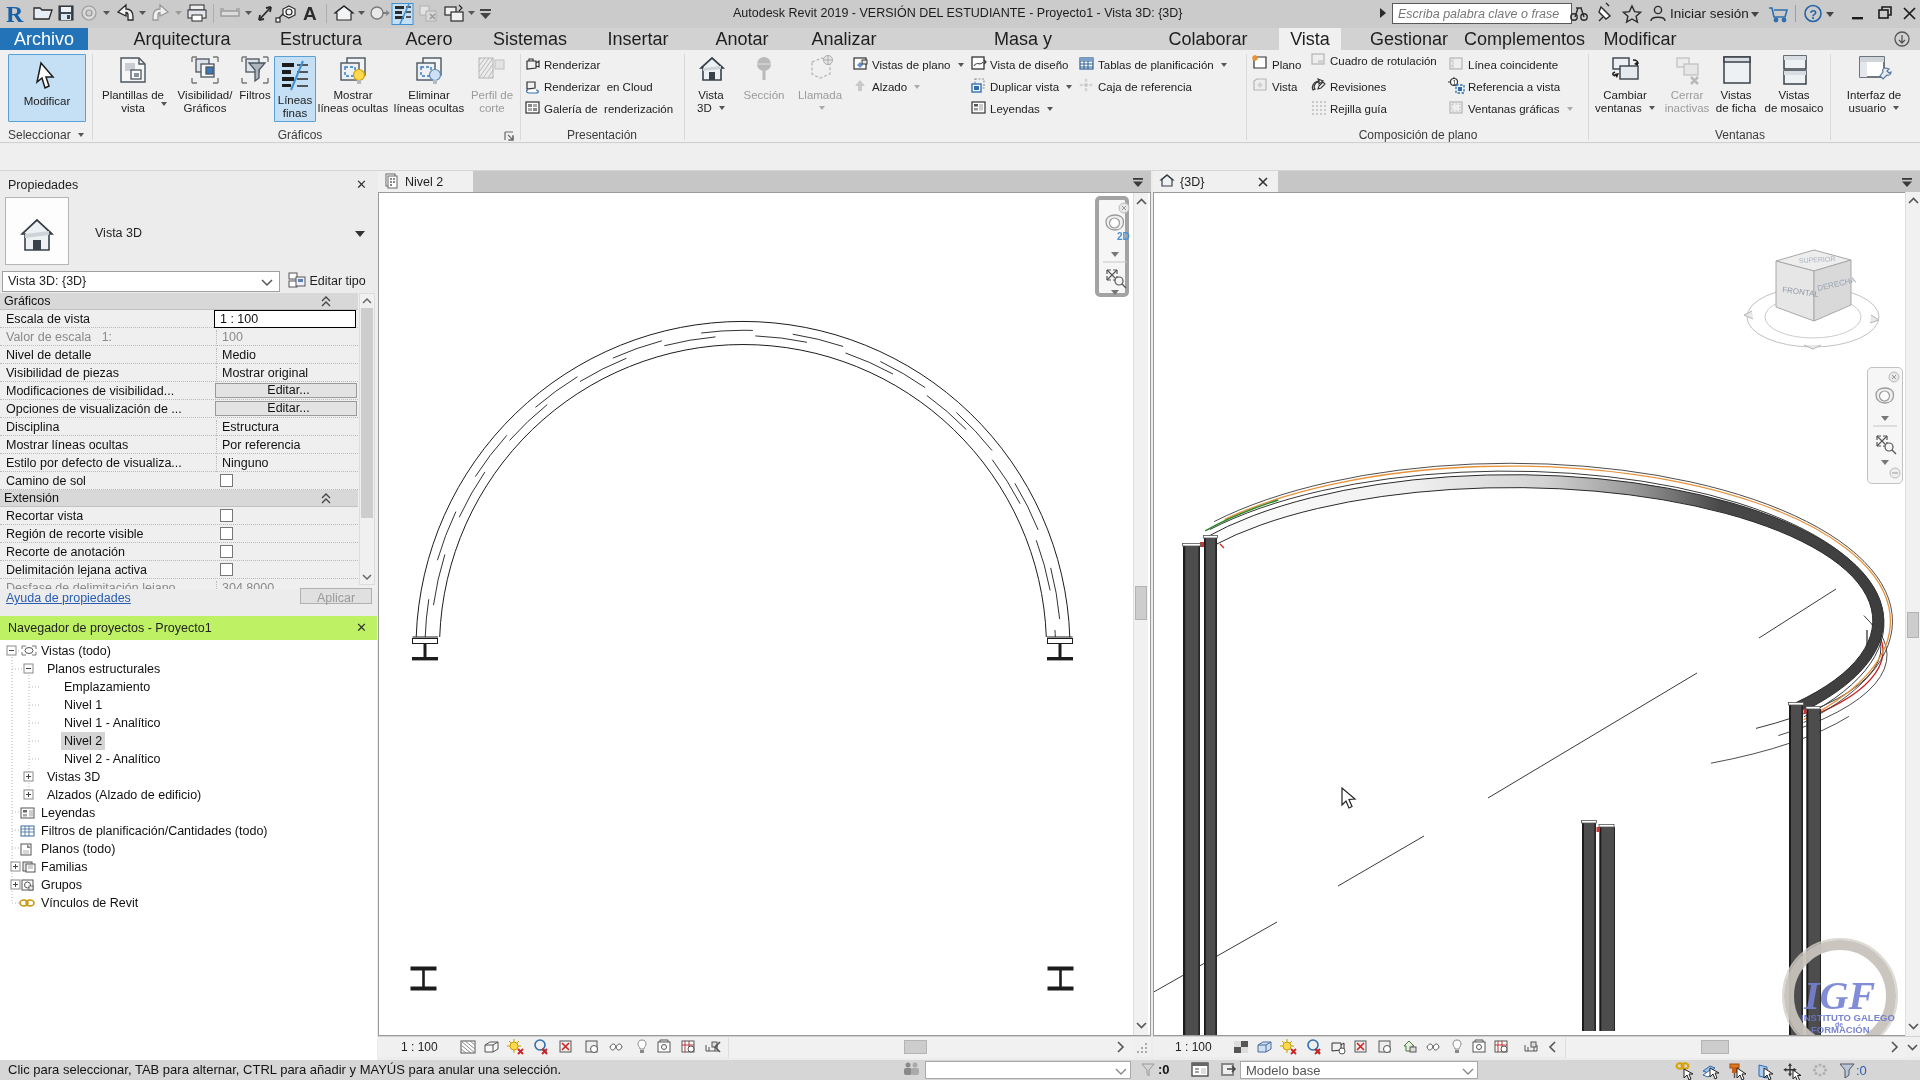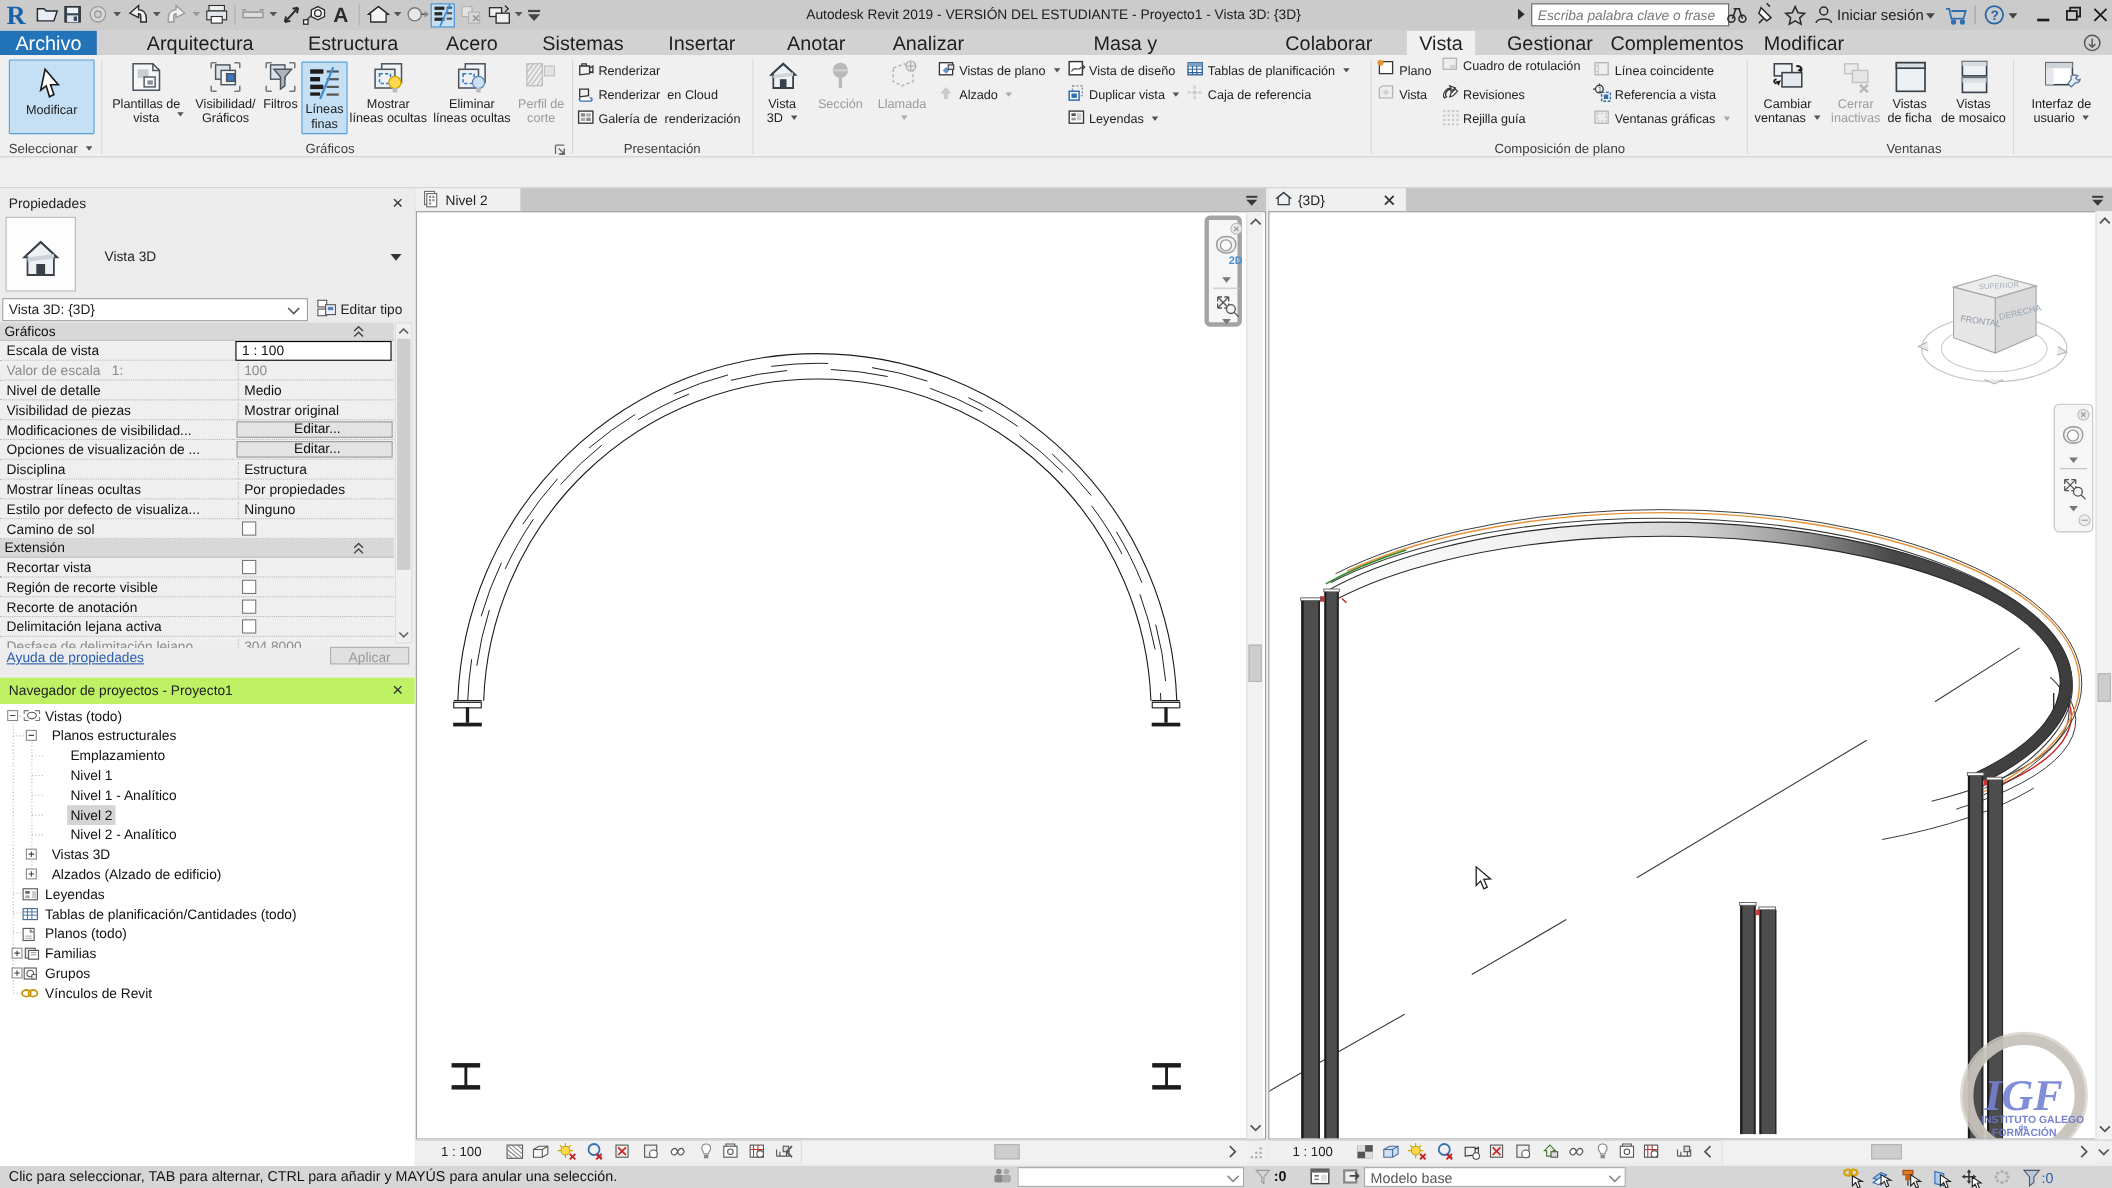--- a/index.html
+++ b/index.html
@@ -549,21 +549,21 @@
     <div class="prow" style="top:107px">
         <span class="lab">Opciones de visualización de ...</span>
         <span class="val" style="background:#e3e3e3;border:1px solid #9a9a9a;text-align:center;top:1px;left:215px;height:15px;line-height:13px">Editar...</span>
       </div>
     <div class="prow" style="top:125px">
         <span class="lab">Disciplina</span>
         <span class="val">Estructura</span>
       </div>
     <div class="prow" style="top:143px">
         <span class="lab">Mostrar líneas ocultas</span>
-        <span class="val">Por propiedades</span>
+        <span class="val">Por referencia</span>
       </div>
     <div class="prow" style="top:161px">
         <span class="lab">Estilo por defecto de visualiza...</span>
         <span class="val">Ninguno</span>
       </div>
     <div class="prow" style="top:179px">
         <span class="lab">Camino de sol</span>
         <span class="chk"></span>
       </div>
     <div class="psec" style="top:197px">Extensión<svg width="16" height="14" style="position:absolute;right:22px;top:2px">
@@ -650,21 +650,21 @@
       <div class="trow" style="left:41px;top:2px">Vistas (todo)</div>
       <div class="trow" style="left:47px;top:20px">Planos estructurales</div>
       <div class="trow" style="left:64px;top:38px">Emplazamiento</div>
       <div class="trow" style="left:64px;top:56px">Nivel 1</div>
       <div class="trow" style="left:64px;top:74px">Nivel 1 - Analítico</div>
       <div class="trow" style="left:64px;top:92px;background:#d4d4d4;padding:0 3px;margin-left:-3px">Nivel 2</div>
       <div class="trow" style="left:64px;top:110px">Nivel 2 - Analítico</div>
       <div class="trow" style="left:47px;top:128px">Vistas 3D</div>
       <div class="trow" style="left:47px;top:146px">Alzados (Alzado de edificio)</div>
       <div class="trow" style="left:41px;top:164px">Leyendas</div>
-      <div class="trow" style="left:41px;top:182px">Tablas de planificación/Cantidades (todo)</div>
+      <div class="trow" style="left:41px;top:182px">Filtros de planificación/Cantidades (todo)</div>
       <div class="trow" style="left:41px;top:200px">Planos (todo)</div>
       <div class="trow" style="left:41px;top:218px">Familias</div>
       <div class="trow" style="left:41px;top:236px">Grupos</div>
       <div class="trow" style="left:41px;top:254px">Vínculos de Revit</div>
     </div>
   </div>
 </div>
 
 <div id="view2d" style="position:absolute;left:378px;top:171px;width:773px;height:887px">
   <div class="viewtabbar" style="left:0;top:0;width:773px">

